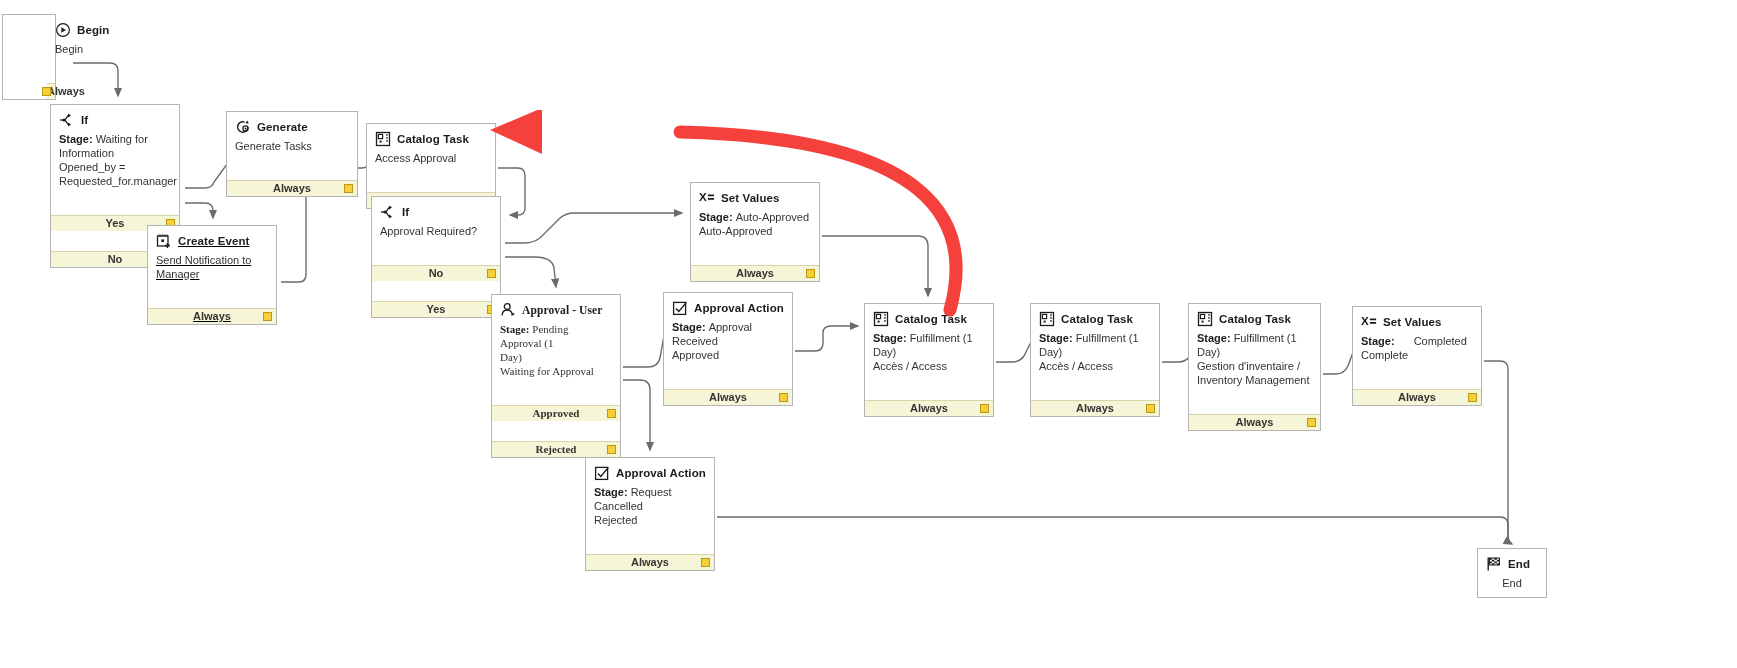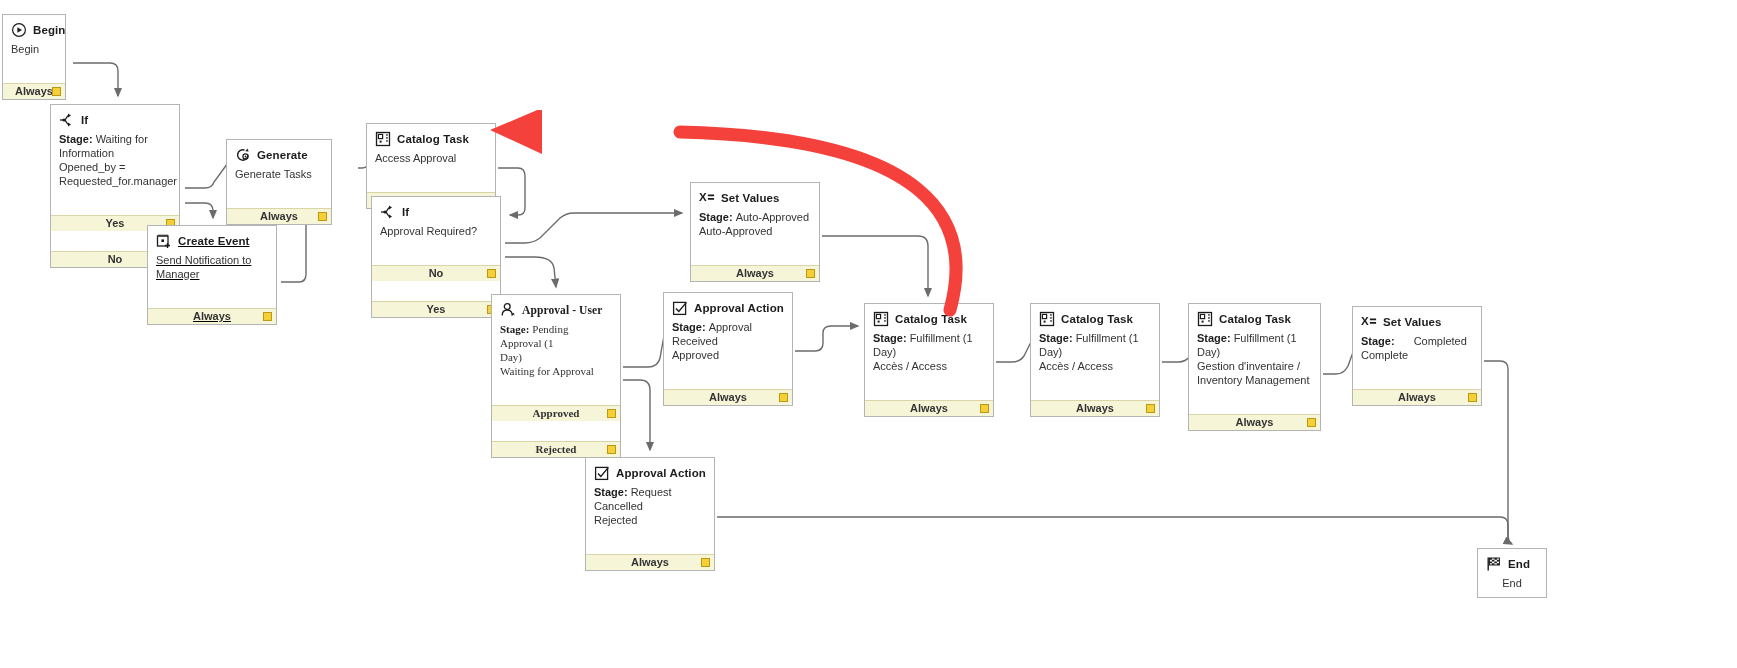--- a/index.html
+++ b/index.html
@@ -139,21 +139,21 @@
       <path d="M717,517 L1500,517 Q1508,517 1508,525 L1508,540"></path>
     </g>
   </svg>
 
   <svg class="arrow-annotation" style="left:480px; top:110px; width:490px; height:210px;" viewBox="0 0 490 210" xmlns="http://www.w3.org/2000/svg">
     <path d="M470,200 C495,110 450,28 200,22" fill="none" stroke="#f5413c" stroke-width="13" stroke-linecap="round"></path>
     <path d="M10,20 L62,-2 L62,44 Z" fill="#f5413c"></path>
   </svg>
 
   <div id="nodes">
-      <div class="node" style="left: 2px; top: 14px; width: 64px;">
+      <div class="node" style="left: 2px; top: 14px; width: 54px; padding-left: 44px;">
         <div class="node-head">
           <span class="node-icon"><svg viewBox="0 0 16 16" xmlns="http://www.w3.org/2000/svg">
               <circle cx="8" cy="8" r="6.4" fill="none" stroke="#1c1c1c" stroke-width="1.2"></circle>
               <path d="M6.4,5.2 L11,8 L6.4,10.8 Z" fill="#1c1c1c"></path>
             </svg></span>
           <span class="node-title">Begin</span>
         </div>
         <div class="node-body">
           <span class="line">Begin</span>
         </div>
@@ -173,21 +173,21 @@
         </div>
         <div class="node-body">
           <span class="line"><span class="stage-label">Stage:</span><span style="margin-left: 3px;">Waiting for</span></span>
           <span class="line">Information</span>
           <span class="line">Opened_by =</span>
           <span class="line">Requested_for.manager</span>
         </div>
         <div class="cond-row"><span>Yes</span><span class="port"></span></div>
         <div class="cond-row"><span>No</span><span class="port"></span></div>
       </div>
-      <div class="node" style="left: 226px; top: 139px; width: 106px;">
+      <div class="node" style="left: 226px; top: 111px; width: 132px;">
         <div class="node-head">
           <span class="node-icon"><svg viewBox="0 0 16 16" xmlns="http://www.w3.org/2000/svg">
               <path d="M13,8 A5.2,5.2 0 1,1 9.6,3.1" fill="none" stroke="#1c1c1c" stroke-width="1.4"></path>
               <path d="M12.6,1.4 L13.6,4.6 L10.2,4.2 Z" fill="#1c1c1c"></path>
               <circle cx="10.5" cy="9.5" r="2.6" fill="none" stroke="#1c1c1c" stroke-width="1.2"></circle>
               <circle cx="10.5" cy="9.5" r="0.9" fill="#1c1c1c"></circle>
             </svg></span>
           <span class="node-title">Generate</span>
         </div>
         <div class="node-body">

